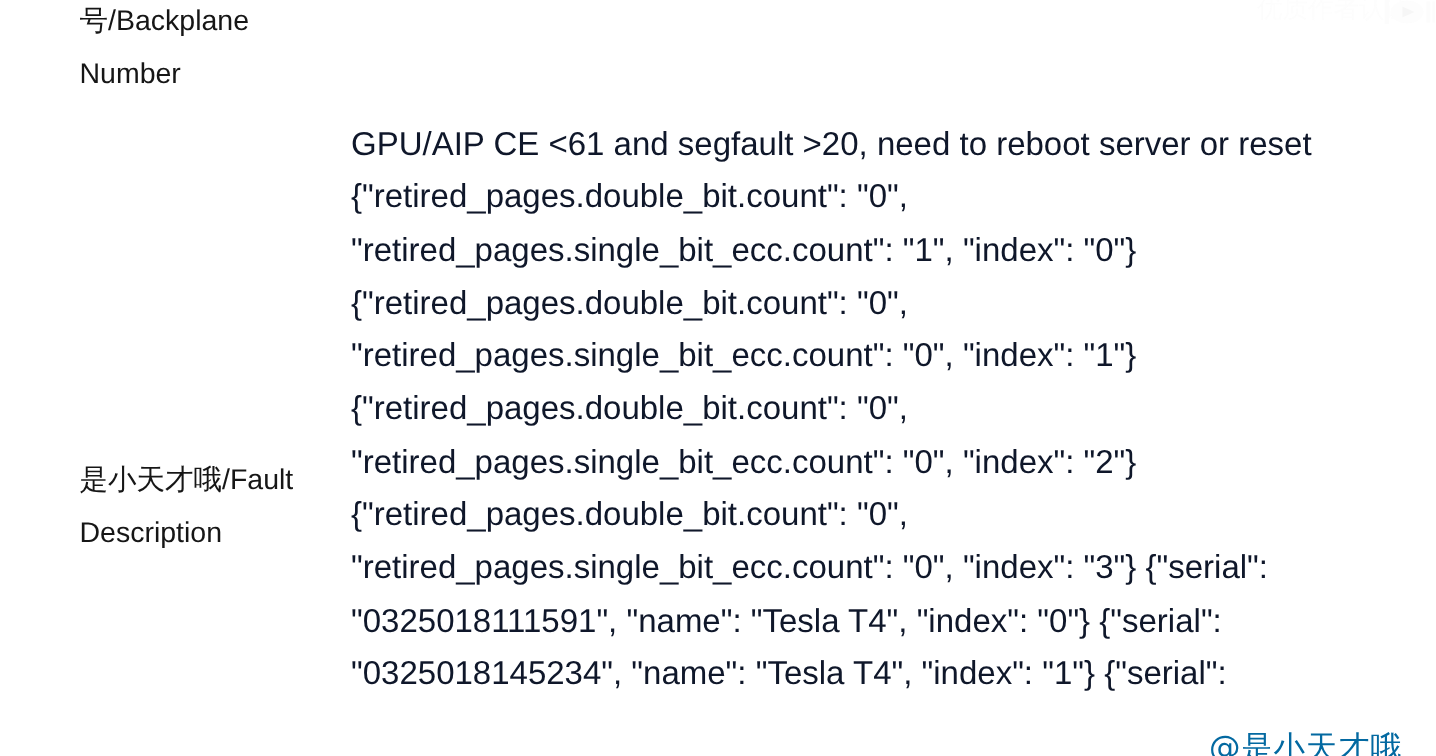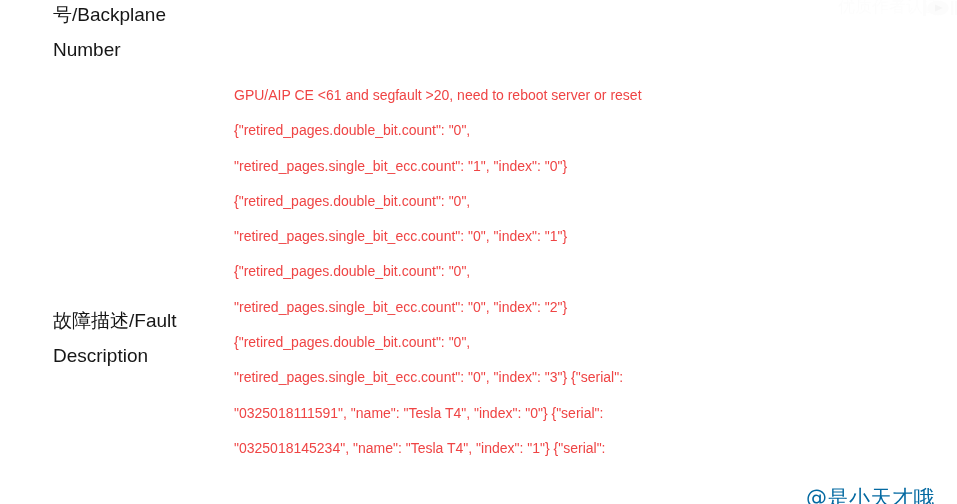--- a/index.html
+++ b/index.html
@@ -41,23 +41,23 @@
   .label-fault {
     top: 303px;
   }
 
   
   .value-col {
     position: absolute;
     left: 234px;
     top: 78px;
     width: 700px;
-    font-size: 14px;
+    font-size: 22px;
     line-height: 35.3px;
-    color: #ef4444;
+    color: #0f172a;
   }
   .value-line {
     white-space: pre;
     height: 35.3px;
   }
 
   
   .wm-bottom {
     position: absolute;
     left: 806px;
@@ -99,21 +99,21 @@
   }
 </style>
 </head>
 <body>
 
 <div class="doc-table">
 
   <div class="label-col label-backplane">号/Backplane
 Number</div>
 
-  <div class="label-col label-fault">故障描述/Fault
+  <div class="label-col label-fault">是小天才哦/Fault
 Description</div>
 
   <div class="value-col">
     <div class="value-line">GPU/AIP CE &lt;61 and segfault &gt;20, need to reboot server or reset</div>
     <div class="value-line">{"retired_pages.double_bit.count": "0",</div>
     <div class="value-line">"retired_pages.single_bit_ecc.count": "1", "index": "0"}</div>
     <div class="value-line">{"retired_pages.double_bit.count": "0",</div>
     <div class="value-line">"retired_pages.single_bit_ecc.count": "0", "index": "1"}</div>
     <div class="value-line">{"retired_pages.double_bit.count": "0",</div>
     <div class="value-line">"retired_pages.single_bit_ecc.count": "0", "index": "2"}</div>

